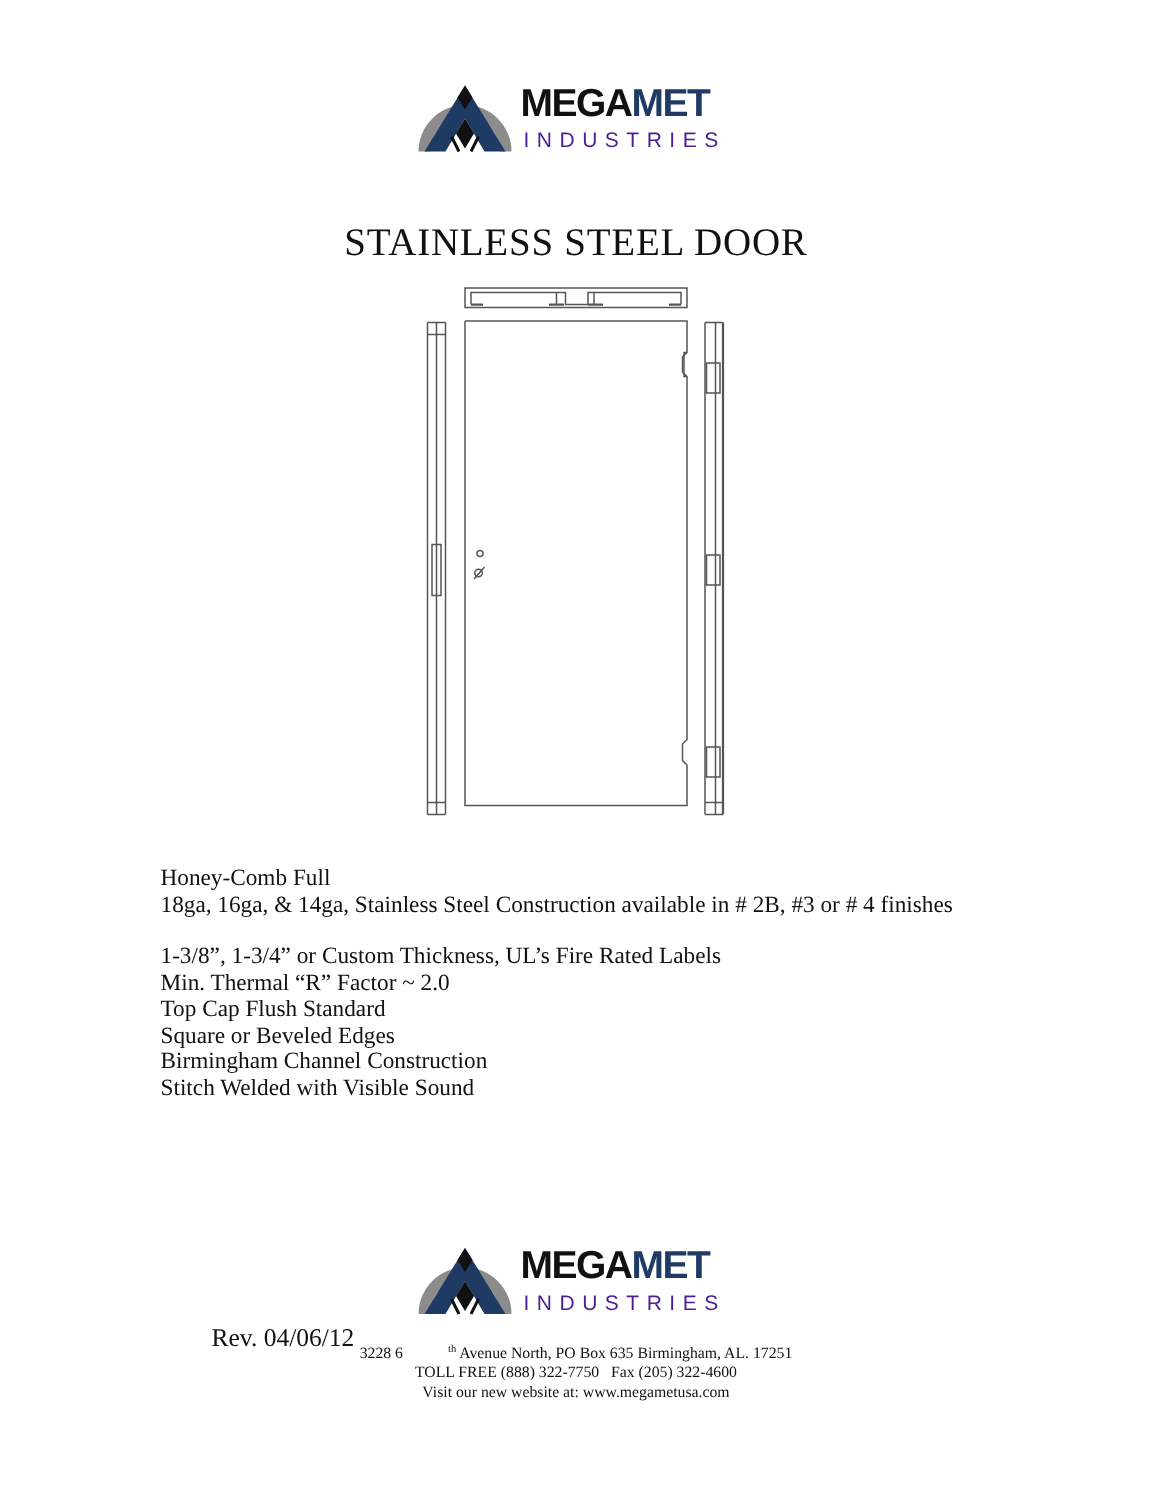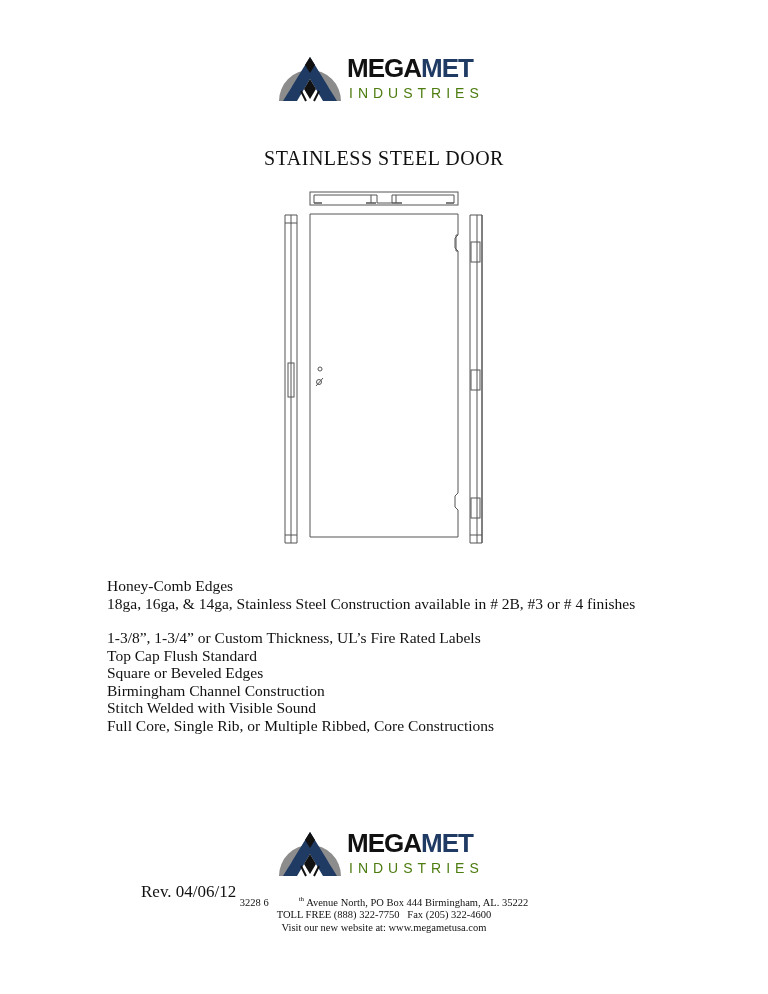--- a/index.html
+++ b/index.html
@@ -3,22 +3,22 @@
   <meta charset="utf-8">
   <style>
     html, body { margin: 0; padding: 0; background: #ffffff; }
     body { width: 768px; height: 994px; position: relative; overflow: hidden; font-family: "Liberation Serif", serif; color: #111; }
     .logo { position: absolute; width: 200px; height: 52px; }
     .logo svg { display: block; }
     .logo-top { left: 275px; top: 53px; }
     .logo-bottom { left: 275px; top: 828px; }
     .logo .word-mega { position: absolute; left: 72px; top: 0; font-family: "Liberation Sans", sans-serif; font-weight: bold; font-size: 26px; letter-spacing: -1px; color: #111; }
     .logo .word-mega .met { color: #1f3a63; }
-    .logo .word-ind { position: absolute; left: 74px; top: 32px; font-family: "Liberation Sans", sans-serif; font-size: 14px; letter-spacing: 5px; color: #4d7c0f; }
-    .title { position: absolute; left: 0; width: 768px; top: 147px; text-align: center; font-size: 20px; letter-spacing: 0.5px; }
+    .logo .word-ind { position: absolute; left: 74px; top: 32px; font-family: "Liberation Sans", sans-serif; font-size: 14px; letter-spacing: 5px; color: #4c1d95; }
+    .title { position: absolute; left: 0; width: 768px; top: 147px; text-align: center; font-size: 26px; letter-spacing: 0.5px; }
     .drawing { position: absolute; left: 270px; top: 185px; width: 230px; height: 370px; }
     .spec-list { position: absolute; left: 107px; top: 577px; font-size: 15.5px; line-height: 17.5px; }
     .spec-list div { white-space: nowrap; }
     .spacer { height: 17px; }
     .rev { position: absolute; left: 113px; top: 882px; font-size: 17px; margin-left: 28px; }
     .address { position: absolute; left: 0; width: 768px; top: 893px; text-align: center; font-size: 10.5px; line-height: 12.5px; }
     .address sup { font-size: 7px; margin-left: 30px; }
   </style>
 </head>
 <body>
@@ -79,43 +79,43 @@
       <line x1="200" y1="350" x2="212" y2="350"></line>
       <rect x="201" y="57" width="9" height="20"></rect>
       <rect x="201" y="185" width="9" height="20"></rect>
       <rect x="201" y="313" width="9" height="20"></rect>
       <polyline points="188,50 186,50 186,66 188,66"></polyline>
     </g>
   </svg>
 </div>
 
 <div class="spec-list">
-  <div>Honey-Comb Edges</div>
+  <div>Honey-Comb Full</div>
   <div>18ga, 16ga, &amp; 14ga, Stainless Steel Construction available in # 2B, #3 or # 4 finishes</div>
   <div class="spacer"></div>
   <div>1-3/8”, 1-3/4” or Custom Thickness, UL’s Fire Rated Labels</div>
+  <div>Min. Thermal “R” Factor ~ 2.0</div>
   <div>Top Cap Flush Standard</div>
   <div>Square or Beveled Edges</div>
   <div>Birmingham Channel Construction</div>
   <div>Stitch Welded with Visible Sound</div>
-  <div>Full Core, Single Rib, or Multiple Ribbed, Core Constructions</div>
 </div>
 
 <div class="logo logo-bottom">
   <svg width="70" height="52" viewBox="0 0 70 52">
     <path d="M4 48 A31 31 0 0 1 66 48 L58 48 A23 23 0 0 0 12 48 Z" fill="#8c8c8c"></path>
     <polygon points="35,4 62,48 48,48 35,26 22,48 8,48" fill="#1f3a63"></polygon>
     <polygon points="35,4 40,12 35,20 30,12" fill="#111"></polygon>
     <polygon points="35,26 41,36 35,46 29,36" fill="#111"></polygon>
     <line x1="26" y1="38" x2="31" y2="48" stroke="#111" stroke-width="2"></line>
     <line x1="44" y1="38" x2="39" y2="48" stroke="#111" stroke-width="2"></line>
   </svg>
   <div class="word-mega"><span>MEGA</span><span class="met">MET</span></div>
   <div class="word-ind">INDUSTRIES</div>
 </div>
 
 <div class="rev">Rev. 04/06/12</div>
 
 <div class="address">
-  <div><span>3228 6</span><sup>th</sup><span> Avenue North, PO Box 444 Birmingham, AL. 35222</span></div>
+  <div><span>3228 6</span><sup>th</sup><span> Avenue North, PO Box 635 Birmingham, AL. 17251</span></div>
   <div style="white-space:pre;">TOLL FREE (888) 322-7750   Fax (205) 322-4600</div>
   <div>Visit our new website at: www.megametusa.com</div>
 </div>
 
 </body></html>

